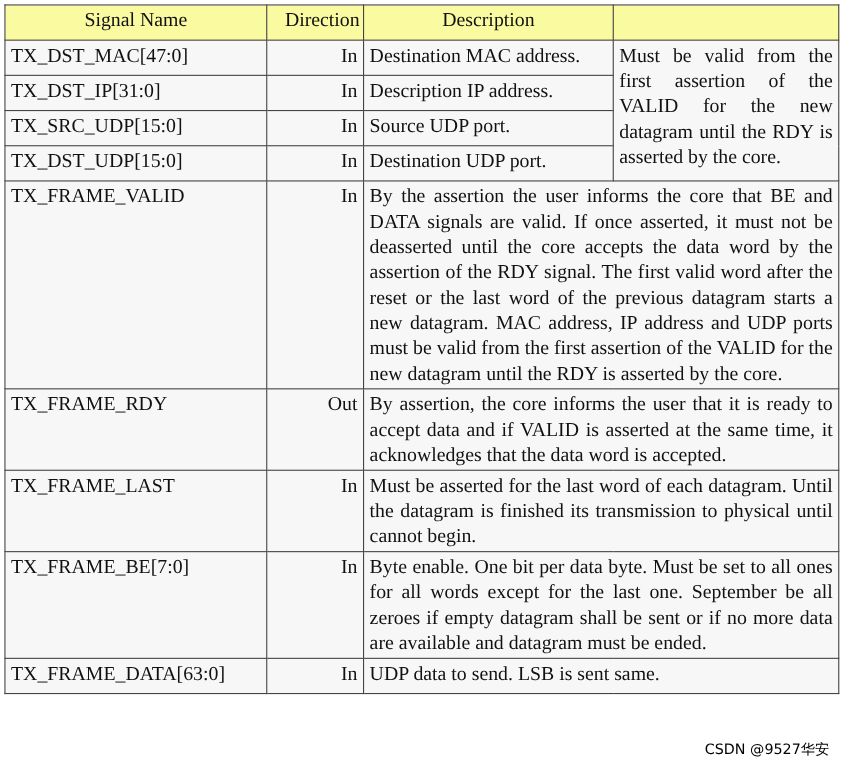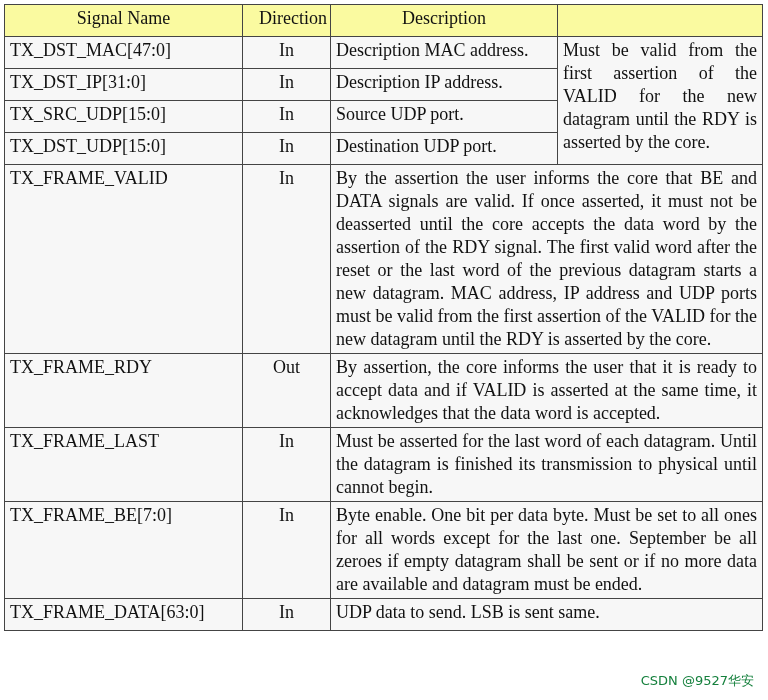--- a/index.html
+++ b/index.html
@@ -4,25 +4,25 @@
 <style>
   html, body { margin: 0; padding: 0; background: #ffffff; }
   body { width: 768px; height: 700px; position: relative; overflow: hidden;
          font-family: "Liberation Serif", "DejaVu Serif", serif; color: #111; }
   table.sig { position: absolute; left: 4px; top: 4px; border-collapse: collapse;
               table-layout: fixed; width: 758px; font-size: 18px; line-height: 23px; }
   table.sig td, table.sig th { border: 1.5px solid #444; vertical-align: top;
               padding: 2px 5px 2px 5px; background: #f7f7f7; font-weight: normal; }
   table.sig th { background: #fafaa0; text-align: center; height: 27px; padding: 2px 16px; }
   col.c1 { width: 238px; } col.c2 { width: 88px; } col.c3 { width: 227px; } col.c4 { width: 205px; }
-  .dir { text-align: center; }
+  .dir { text-align: right; }
   .just { text-align: justify; text-align-last: left; }
   tr.short td { height: 27px; margin-top: 36px; }
   .watermark { position: absolute; right: 14px; top: 672px; font-family: "DejaVu Sans", sans-serif;
-               font-size: 13px; color: #15803d; }
+               font-size: 13px; color: #000000; }
 </style>
 </head>
 <body>
 
 <table class="sig">
   <colgroup>
       <col class="c1">
       <col class="c2">
       <col class="c3">
       <col class="c4">
@@ -30,21 +30,21 @@
   <tbody>
       <tr>
     <th>Signal Name</th>
     <th>Direction</th>
     <th>Description</th>
     <th></th>
   </tr>
   <tr class="short">
     <td>TX_DST_MAC[47:0]</td>
     <td class="dir">In</td>
-    <td>Description MAC address.</td>
+    <td>Destination MAC address.</td>
     <td rowspan="4" class="just">Must be valid from the first assertion of the VALID for the new datagram until the RDY is asserted by the core.</td>
   </tr>
   <tr class="short">
     <td>TX_DST_IP[31:0]</td>
     <td class="dir">In</td>
     <td>Description IP address.</td>
   </tr>
   <tr class="short">
     <td>TX_SRC_UDP[15:0]</td>
     <td class="dir">In</td>

